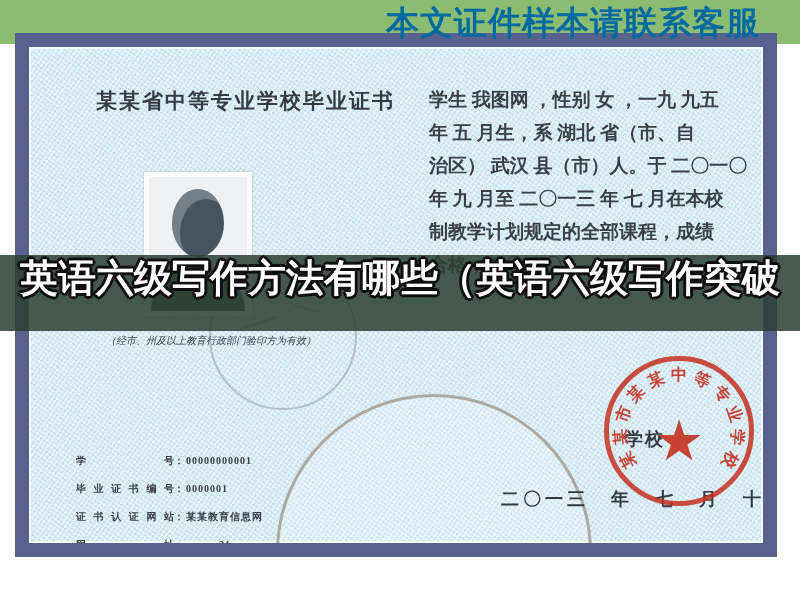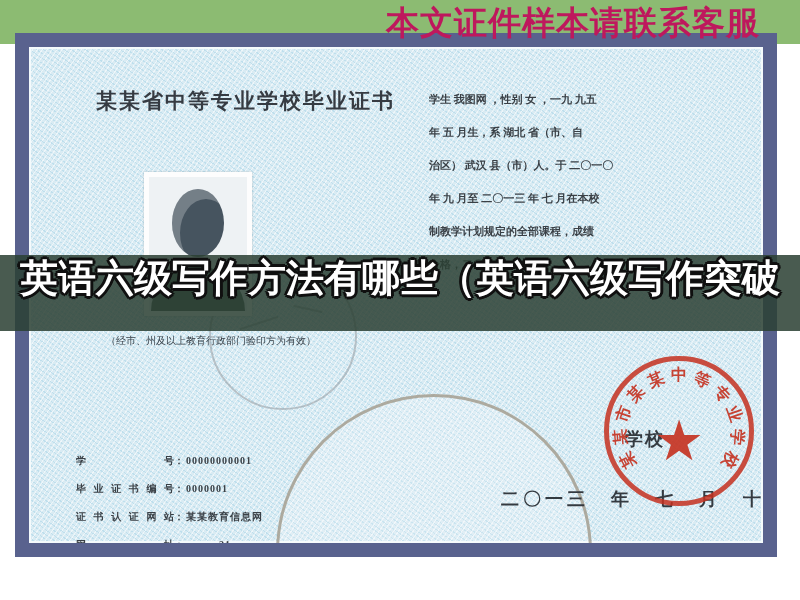--- a/index.html
+++ b/index.html
@@ -8,21 +8,21 @@
     background:#ffffff;
     font-family:"Liberation Serif", serif;
   }
   
   .top-banner{
     position:absolute;left:0;top:0;width:800px;height:44px;
     background:#8cbb72;z-index:1;
   }
   .banner-text{
     position:absolute;right:40px;top:1px;z-index:6;
-    font-size:33px;font-weight:bold;color:#be185d;
+    font-size:33px;font-weight:bold;color:#0369a1;
     letter-spacing:1px;white-space:nowrap;
     font-family:Liberation Serif, serif;
   }
   
   .certificate{
     position:absolute;left:15px;top:33px;width:734px;height:496px;
     border:14px solid #59628e;
     background-color:#d9ebf3;
     background-image:
       repeating-linear-gradient(125deg, rgba(255,255,255,0.55) 0 1px, transparent 1px 4px),
@@ -49,21 +49,21 @@
   
   .cert-title{
     position:absolute;left:67px;top:40px;
     font-size:21px;font-weight:bold;color:#363b42;letter-spacing:2px;
     white-space:nowrap;z-index:5;
   }
   .body-block{
     position:absolute;left:400px;top:36px;width:342px;z-index:5;
   }
   .body-line{
-    font-size:11px;line-height:33px;color:#3a4046;
+    font-size:19px;line-height:33px;color:#3a4046;
     white-space:nowrap;font-weight:bold;
   }
   .photo{
     position:absolute;left:115px;top:125px;width:108px;height:144px;
     background:#fdfdfd;z-index:5;box-shadow:0 0 2px rgba(0,0,0,0.2);
   }
   .photo-inner{
     position:absolute;left:5px;top:5px;right:5px;bottom:5px;
     background:#eef2f4;overflow:hidden;
   }
@@ -82,21 +82,21 @@
     position:absolute;left:180px;top:215px;width:144px;height:144px;
     border:2px solid rgba(150,155,160,0.55);border-radius:50%;z-index:4;
   }
   .sig-mark1,.sig-mark2{
     position:absolute;background:rgba(130,140,150,0.5);height:2px;border-radius:2px;
   }
   .sig-mark1{width:40px;left:28px;top:58px;transform:rotate(-18deg);}
   .sig-mark2{width:30px;left:82px;top:44px;transform:rotate(12deg);}
   .validation-note{
     position:absolute;left:62px;top:287px;width:240px;text-align:center;
-    font-size:10px;color:#39424a;z-index:5;white-space:nowrap;
+    font-size:10px;color:#39424a;z-index:5;white-space:nowrap;font-style:italic;
   }
   .big-circle{
     position:absolute;left:247px;top:347px;width:310px;height:310px;
     border:3px solid rgba(160,153,138,0.8);border-radius:50%;
     background:rgba(255,255,255,0.18);z-index:4;
   }
   .fields{
     position:absolute;left:47px;top:400px;z-index:5;
   }
   .field-row{

